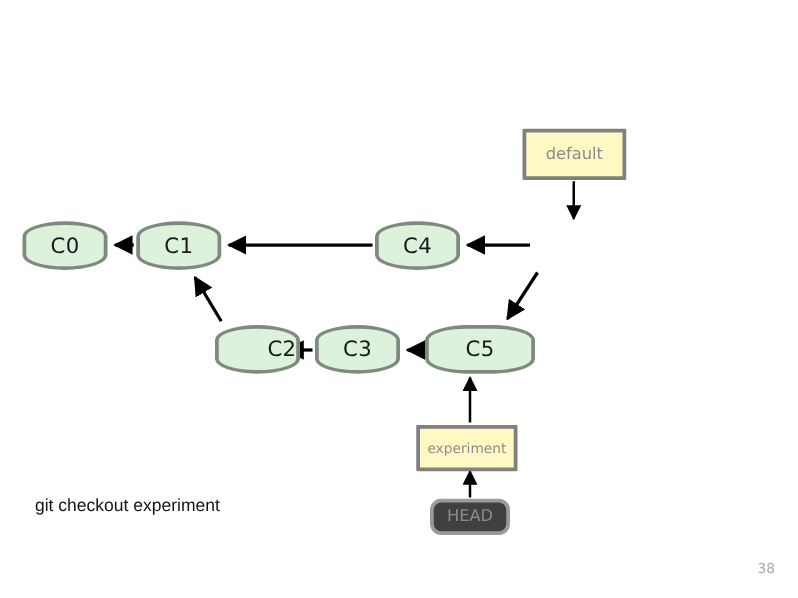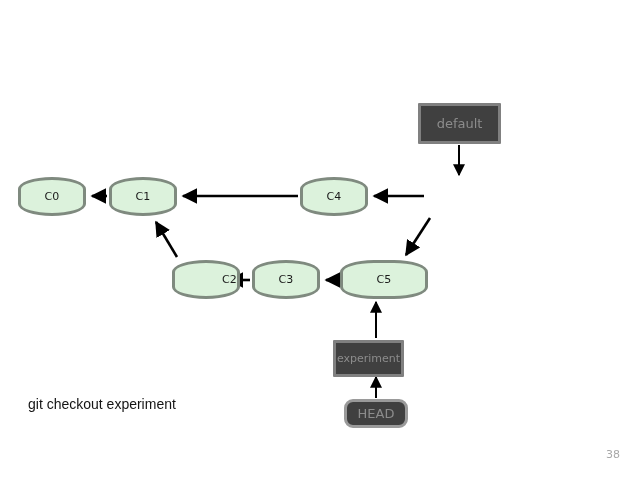--- a/index.html
+++ b/index.html
@@ -30,31 +30,31 @@
   .commit {
     position: absolute;
     box-sizing: border-box;
     background: #dcf2dc;
     border: 3px solid #7f8a7f;
     border-radius: 34px / 12px;
     display: flex;
     align-items: center;
     justify-content: center;
     color: #1a1a1a;
-    font-size: 11px;
+    font-size: 17px;
     font-family: "DejaVu Sans", sans-serif;
     letter-spacing: .2px;
     z-index: 2;
   }
 
   
   .branch-label {
     position: absolute;
     box-sizing: border-box;
-    background: #404040;
+    background: #fef9c3;
     border: 3px solid #808080;
     border-radius: 1px;
     display: flex;
     align-items: center;
     justify-content: center;
     color: #8c8c8c;
     font-family: "DejaVu Sans", sans-serif;
     z-index: 2;
   }
   .branch-label.default-label { font-size: 13px; }
@@ -148,21 +148,21 @@
   </div>
 
   <div class="commit" style="left:340px; top:260px; width:88px; height:39px;">
     <span>C5</span>
   </div>
 
   <div class="branch-label default-label" style="left:418px; top:103px; width:83px; height:41px;">
     <span>default</span>
   </div>
 
-  <div class="branch-label experiment-label" style="left:333px; top:340px; width:71px; height:37px;">
+  <div class="branch-label experiment-label" style="left:333px; top:340px; width:81px; height:37px;">
     <span>experiment</span>
   </div>
 
   <div class="head-label" style="left:344px; top:399px; width:64px; height:29px;">
     <span>HEAD</span>
   </div>
 
   <div id="caption">git checkout experiment</div>
 
   <div id="page-number">38</div>

